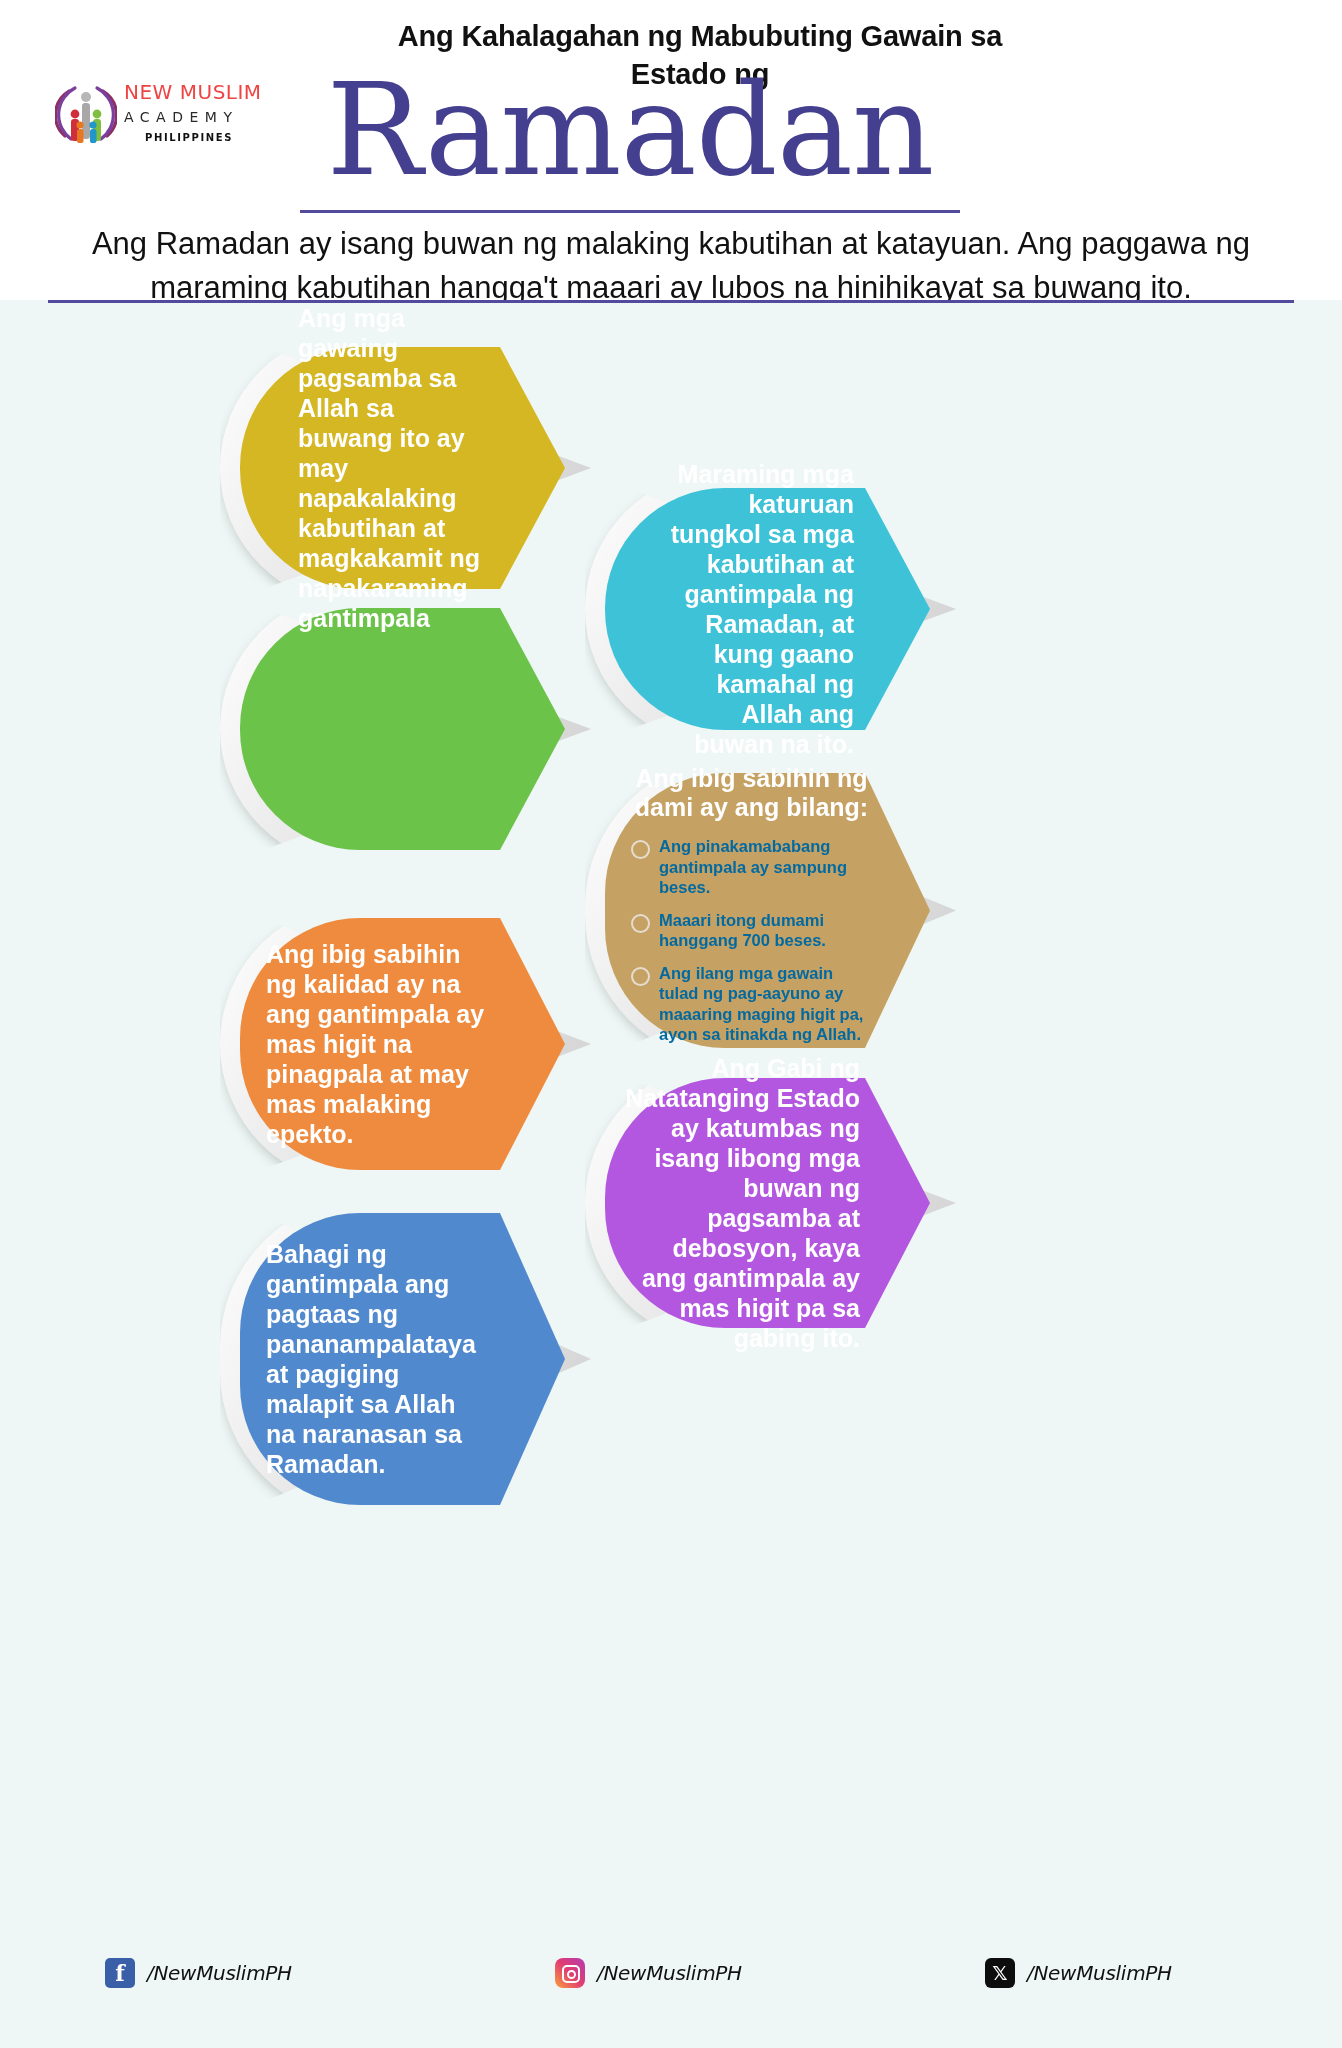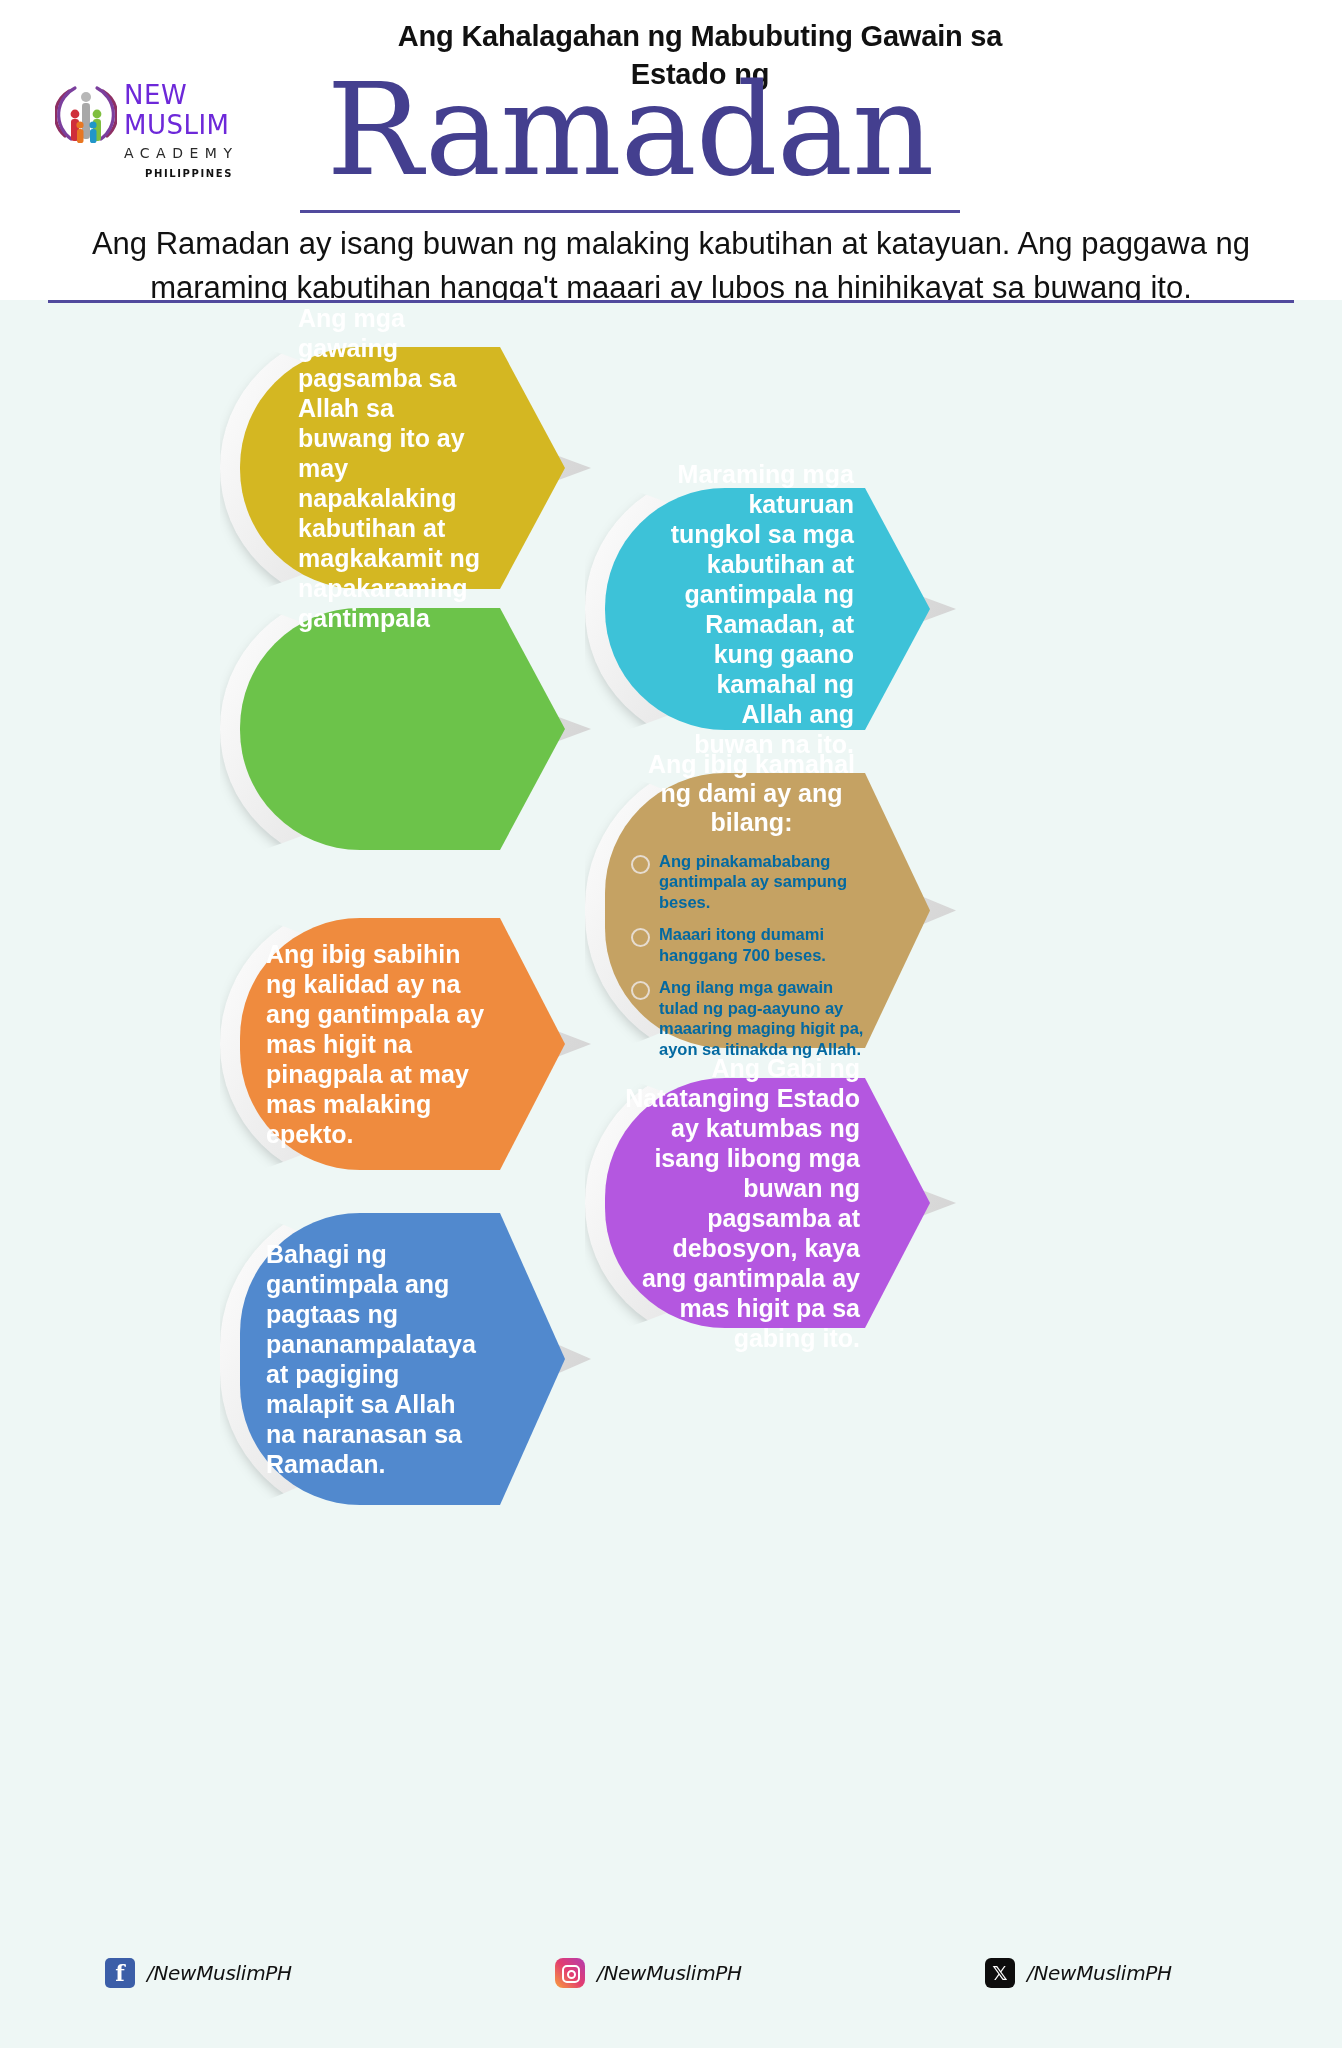--- a/index.html
+++ b/index.html
@@ -9,21 +9,21 @@
     font-family:"Liberation Sans", sans-serif;
     overflow:hidden;position:relative;
   }
   .page{position:relative;width:1342px;height:2048px;}
 
   
   .header{position:relative;height:300px;background:#ffffff;}
   .logo{position:absolute;left:50px;top:78px;width:240px;height:100px;}
   .logo-mark{position:absolute;left:5px;top:6px;width:62px;height:62px;}
   .logo-text{position:absolute;left:74px;top:2px;width:170px;}
-  .logo-line1{font-size:26px;letter-spacing:.5px;color:#6d28d9;font-weight:400;
+  .logo-line1{font-size:20px;letter-spacing:.5px;color:#ef4444;font-weight:400;
               font-family:"DejaVu Sans", sans-serif;}
   .logo-line2{font-size:14px;letter-spacing:6.5px;color:#2a2a2a;margin-top:5px;
               font-family:"DejaVu Sans", sans-serif;}
   .logo-line3{font-size:10px;letter-spacing:1.6px;color:#111;margin-top:7px;
               font-weight:700;text-align:center;width:130px;
               font-family:"DejaVu Sans", sans-serif;}
 
   .title-wrap{position:absolute;left:380px;top:18px;width:640px;text-align:center;}
   .title-sm{font-size:29px;font-weight:700;color:#111;line-height:1.30;
             letter-spacing:-0.2px;}
@@ -143,21 +143,21 @@
       <div class="shadow" style="clip-path:polygon(0% 0%,0% 0%,100% 50%,0% 100%,0% 100%);border-radius:150px 0 0 150px;
                   background:linear-gradient(120deg,#ffffff 0%,#eaeaea 40%,#cfcfcf 100%);"></div>
       <div class="face" style="background:#6cc34a;"></div>
     </div>
 
     <div class="chev left-round" style="left:605px;top:470px;width:325px;height:275px;">
       <div class="shadow" style="clip-path:polygon(0% 0%,0% 0%,100% 50%,0% 100%,0% 100%);border-radius:150px 0 0 150px;
                   background:linear-gradient(120deg,#ffffff 0%,#eaeaea 40%,#cfcfcf 100%);"></div>
       <div class="face" style="background:#c5a263;"></div>
       <div class="txt" style="padding-left:26px;padding-right:58px;width:100%;box-sizing:border-box;">
-        <div class="box-head">Ang ibig kamahal ng dami ay ang bilang:</div>
+        <div class="box-head">Ang ibig sabihin ng dami ay ang bilang:</div>
         <ul class="bullet-list">
           <li>
             <span class="dot"></span>
             <span class="btxt">Ang pinakamababang gantimpala ay sampung beses.</span>
           </li>
           <li>
             <span class="dot"></span>
             <span class="btxt">Maaari itong dumami hanggang 700 beses.</span>
           </li>
           <li>

